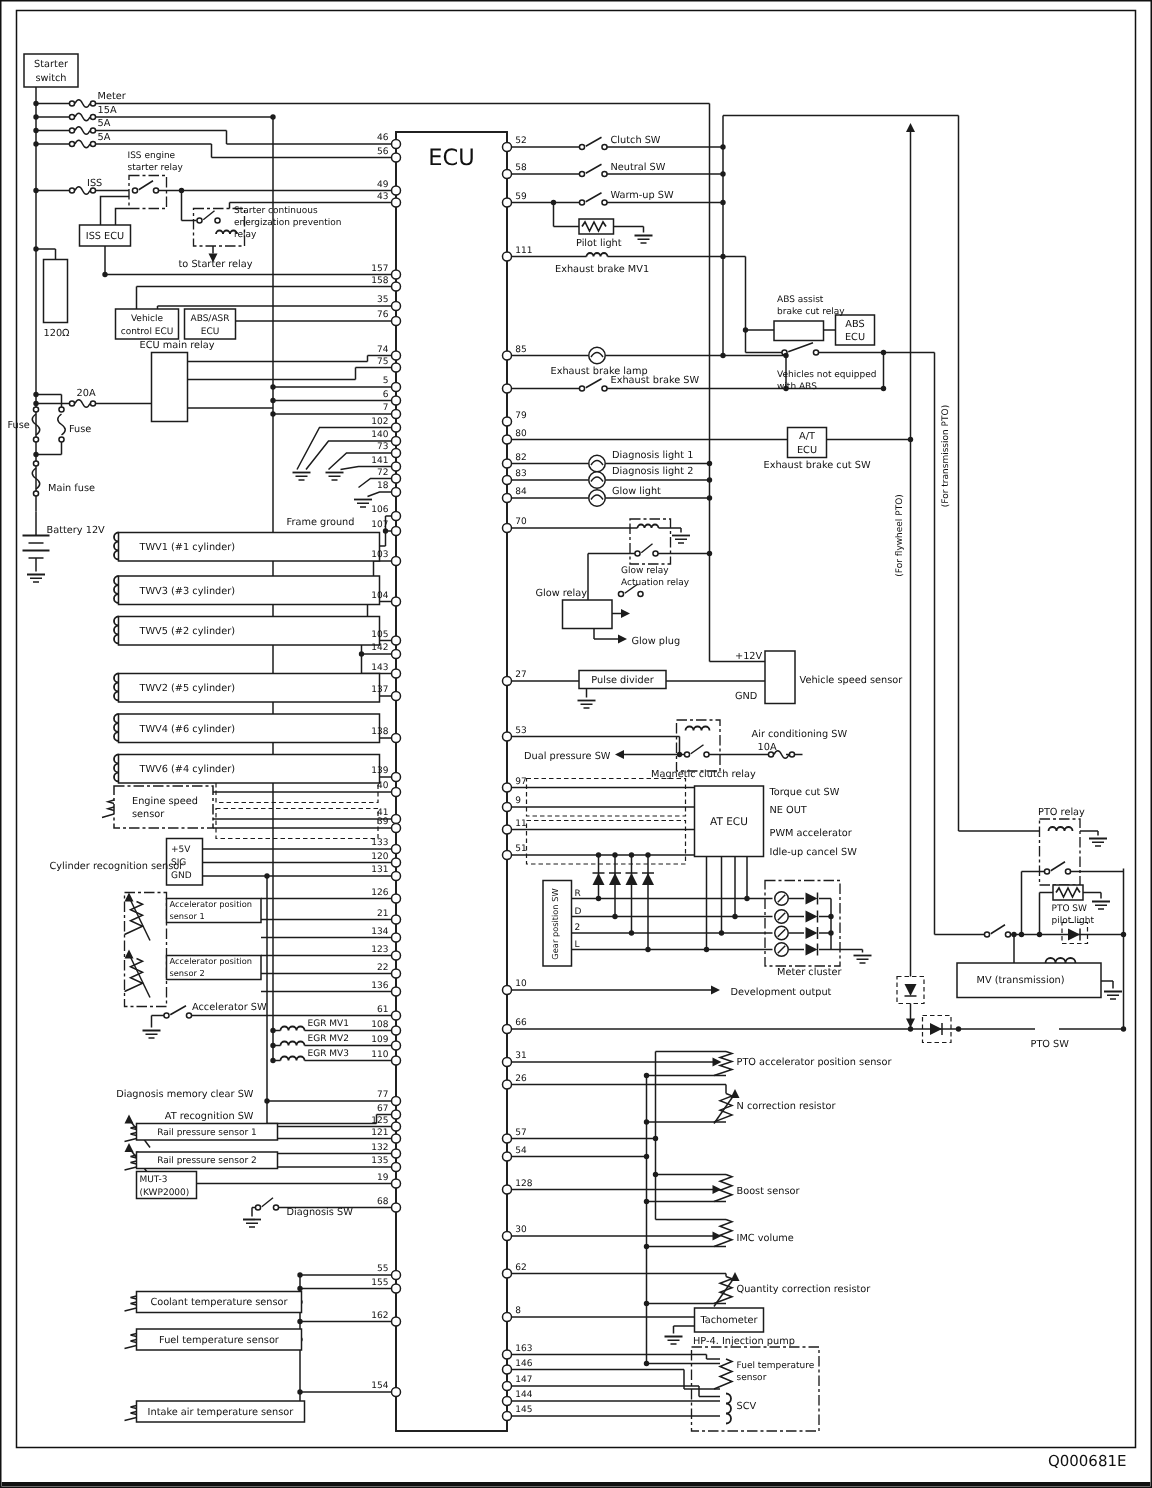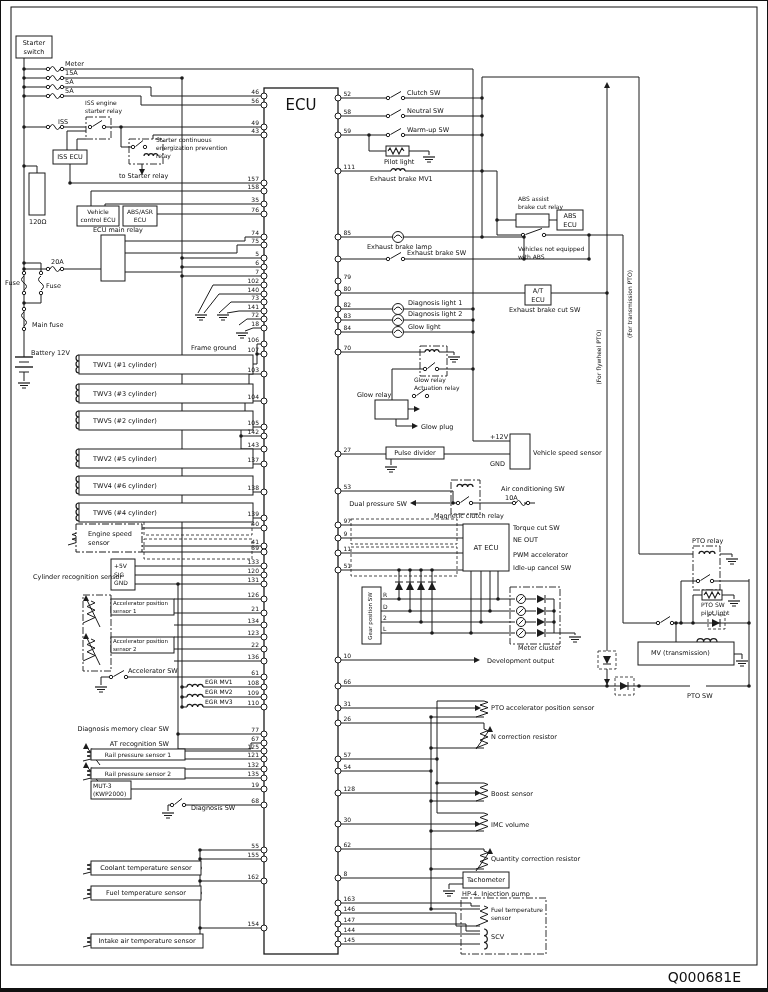--- a/index.html
+++ b/index.html
@@ -1,21 +1,21 @@
 <!DOCTYPE html>
 <html><head>
 <meta charset="utf-8">
 <style>
   html,body{margin:0;padding:0;background:#e8e8e8;}
   #stage{position:relative;width:768px;height:992px;background:#ffffff;
          font-family:"DejaVu Sans","Liberation Sans",sans-serif;
          border:1px solid #111;box-sizing:border-box;overflow:hidden;}
   svg{position:absolute;left:0;top:0;}
   svg text{fill:#111;}
-  .doccode{position:absolute;right:26px;top:968px;font-size:14px;color:#111;
+  .doccode{position:absolute;right:16px;top:968px;font-size:10px;color:#111;
            font-family:"DejaVu Sans","Liberation Sans",sans-serif;}
   #bottombar{position:absolute;left:0;bottom:0;width:100%;height:3px;background:#111;}
 </style>
 </head>
 <body>
 
 <div id="stage">
   <svg id="cv" width="768" height="992" viewBox="0 0 768 992">
       <rect x="10" y="6" width="746" height="958" fill="none" stroke="#111" stroke-width="1"></rect>
       <path d="M23 57V340" fill="none" stroke="#1c1c1c" stroke-width="1"></path>

